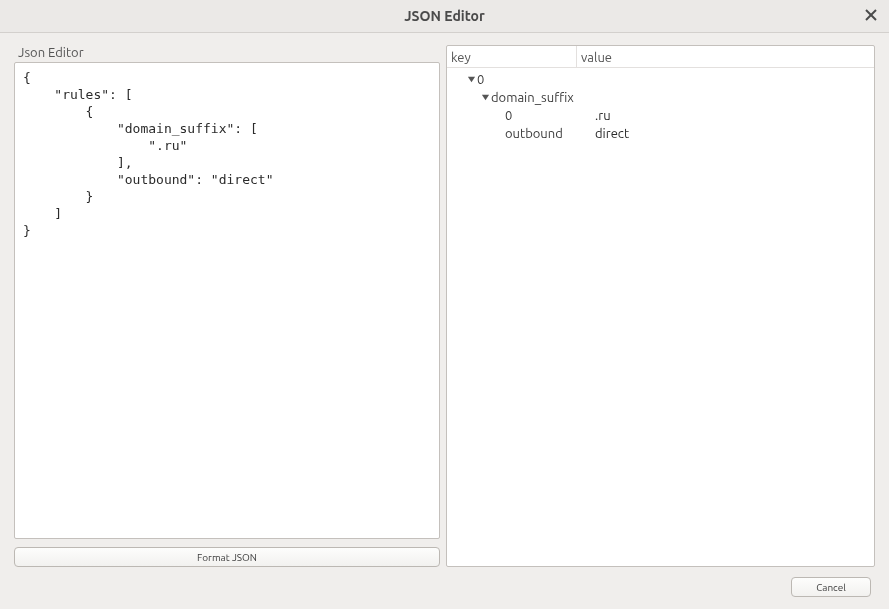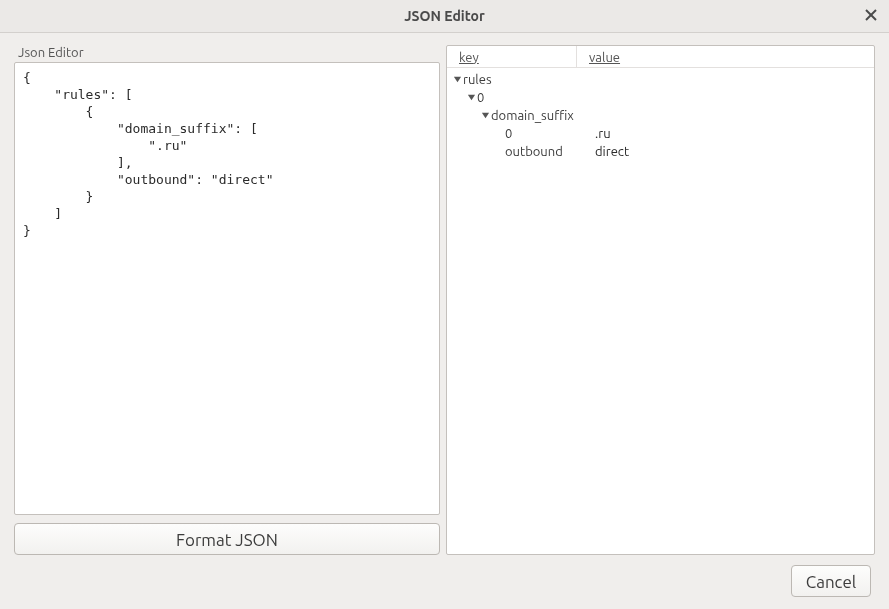--- a/index.html
+++ b/index.html
@@ -31,32 +31,32 @@
     .pane-label { font-size: 13px; color: #555; margin: 0 0 3px 4px; }
     .editor {
       flex: 1; background: #fff; border: 1px solid #c4c0bc; border-radius: 2px;
       padding: 6px 8px;
       font-family: "DejaVu Sans Mono", Menlo, Consolas, monospace;
       font-size: 13px; line-height: 17px; color: #2b2b2b;
       white-space: pre; overflow: auto;
     }
     .button-row { display: flex; gap: 14px; margin-top: 8px; }
     .btn {
-      flex: 1; height: 32px;
+      flex: 1; height: 20px;
       background: linear-gradient(#fdfdfc,#f2f1ef);
       border: 1px solid #bcb8b3; border-radius: 4px;
-      font-size: 17px; color: #3c3c3c; cursor: pointer;
+      font-size: 10px; color: #3c3c3c; cursor: pointer;
       display: flex; align-items: center; justify-content: center;
     }
     .preview-box {
       flex: 1; background: #fff; border: 1px solid #c4c0bc; border-radius: 2px;
       overflow: auto; display: flex; flex-direction: column;
     }
     .tree-header { display: flex; border-bottom: 1px solid #e3e0de; height: 22px; align-items: stretch; }
-    .th-cell { display: flex; align-items: center; padding: 0 12px; color: #555; font-size: 13px; border-right: 1px solid #e3e0de; text-decoration: underline; }
+    .th-cell { display: flex; align-items: center; padding: 0 4px; color: #555; font-size: 13px; border-right: 1px solid #e3e0de; }
     .th-key { width: 130px; }
     .th-value { flex: 1; border-right: none; }
     .tree-body { flex: 1; padding: 2px 0 4px 0; }
     .tree-row { display: flex; align-items: center; height: 18px; padding-right: 8px; }
     .tree-key { width: 130px; display: flex; align-items: center; }
     .tree-key .label { white-space: nowrap; }
     .tree-val { flex: 1; padding-left: 2px; color: #2b2b2b; margin-left: 16px; }
     .twisty { width: 12px; display: inline-flex; align-items: center; justify-content: center; color: #555; }
     .twisty svg { width: 9px; height: 9px; }
     .indent { display: inline-block; width: 14px; height: 1px; }
@@ -99,32 +99,20 @@
         </div>
       </div>
 
       <div class="pane pane-right">
         <div class="preview-box">
           <div class="tree-header">
             <div class="th-cell th-key">key</div>
             <div class="th-cell th-value">value</div>
           </div>
           <div class="tree-body" id="tree-body">
-              <div class="tree-row">
-                <div class="tree-key">
-                  <span style="display: inline-block; width: 4px;"></span>
-                  <span class="twisty">
-                    <svg viewBox="0 0 10 10">
-                      <polygon points="1,2 9,2 5,8" fill="#555"></polygon>
-                    </svg>
-                  </span>
-                  <span class="label">rules</span>
-                </div>
-                <div class="tree-val"></div>
-              </div>
               <div class="tree-row">
                 <div class="tree-key">
                   <span style="display: inline-block; width: 4px;"></span>
                   <span class="indent"></span>
                   <span class="twisty">
                     <svg viewBox="0 0 10 10">
                       <polygon points="1,2 9,2 5,8" fill="#555"></polygon>
                     </svg>
                   </span>
                   <span class="label">0</span>

